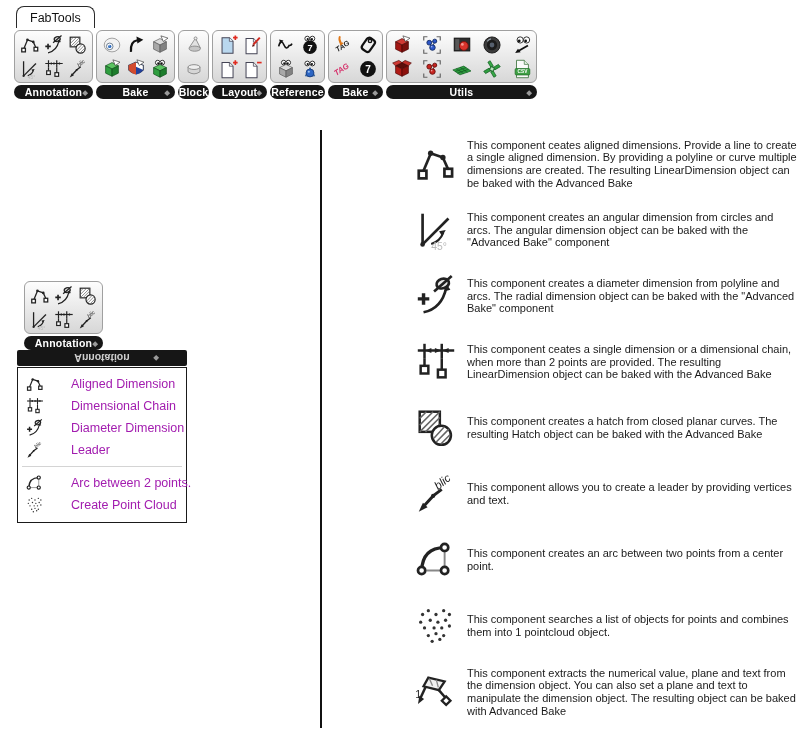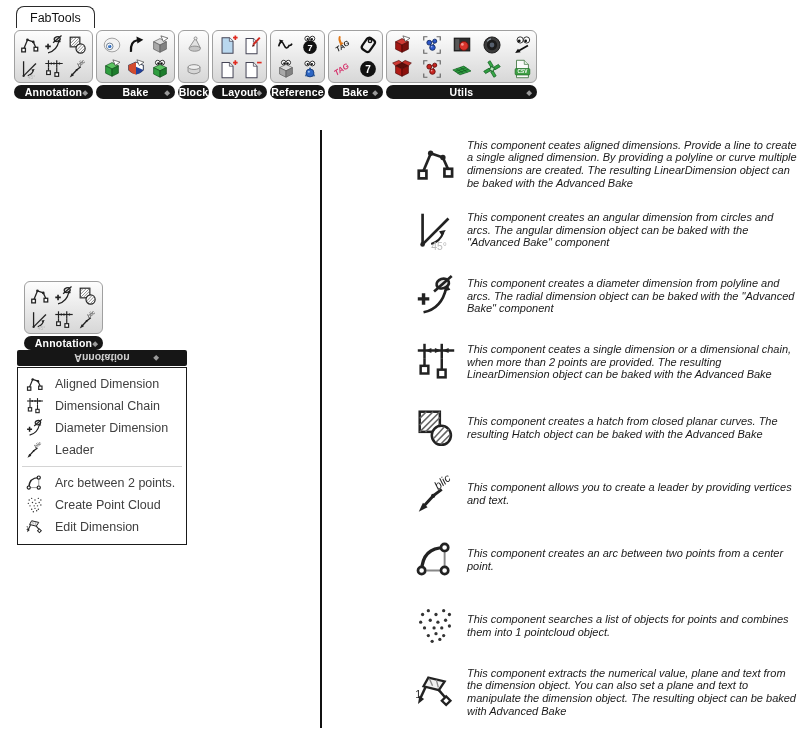--- a/index.html
+++ b/index.html
@@ -29,32 +29,32 @@
   
   #menu{position:absolute;left:17px;top:350px;width:170px;}
   .menu-head{height:16px;background:#161616;border-radius:2px;color:#cfcfcf;font-size:10.5px;font-weight:600;
              display:flex;align-items:center;justify-content:center;position:relative;}
   .menu-head .inner{display:flex;width:100%;justify-content:center;transform:scaleY(-1);position:relative;}
   .menu-head .dia{right:28px;}
   .menu-body{background:#fff;border:1px solid #1a1a1a;padding:5px 0 6px 0;margin-top:1px;}
   .mitem{height:22px;display:flex;align-items:center;padding:0 6px;cursor:pointer;}
   .mitem .micon{width:21px;height:21px;flex:0 0 21px;display:flex;align-items:center;justify-content:center;}
   .mitem .micon svg{width:20px;height:20px;}
-  .mitem .mlabel{margin-left:10px;font-size:12.5px;color:#404040;white-space:nowrap;}
+  .mitem .mlabel{margin-left:26px;font-size:12.5px;color:#a21caf;white-space:nowrap;}
   .msep{border-top:1px solid #d4d4d4;margin:5px 4px;}
 
   
   #divider{position:absolute;left:320px;top:130px;width:2px;height:598px;background:#111;}
 
   
   #docs{position:absolute;left:405px;top:131px;width:392px;display:flex;flex-direction:column;}
   .doc-row{display:flex;min-height:66px;align-items:center;}
   .doc-icon{width:62px;flex:0 0 62px;display:flex;align-items:center;justify-content:center;}
   .doc-icon svg{width:46px;height:46px;}
-  .doc-text{flex:1;font-size:11px;line-height:12.6px;color:#1a1a1a;font-style:italic;}
+  .doc-text{flex:1;font-size:11px;line-height:12.6px;color:#1a1a1a;}
 </style>
 </head>
 <body>
 
 <div id="stage">
   <div class="tab">
     <span>FabTools</span>
   </div>
 
   <div id="ribbon">
@@ -639,34 +639,20 @@
                 <circle cx="19" cy="12" r="0.85"></circle>
                 <circle cx="8" cy="17" r="0.85"></circle>
                 <circle cx="12" cy="16" r="0.85"></circle>
                 <circle cx="16" cy="17" r="0.85"></circle>
                 <circle cx="10" cy="20" r="0.85"></circle>
                 <circle cx="14" cy="19" r="0.85"></circle>
               </g>
             </svg>
           </span>
           <span class="mlabel">Create Point Cloud</span>
-        </div>
-        <div class="mitem">
-          <span class="micon">
-            <svg viewBox="0 0 24 24">
-              <polygon points="8,4.5 16.5,6.5 13.5,11 5.5,9" fill="#efefef" stroke="#222" stroke-width="1.2"></polygon>
-              <path d="M8.5 5 L10.2 8.7 M12.2 5.7 L13.2 9.6" stroke="#888" stroke-width="0.7"></path>
-              <path d="M6.5 9.5 L3.6 15.8" stroke="#222" stroke-width="1.3"></path>
-              <polygon points="2.6,18.2 5.8,15.6 3.3,13.9" fill="#222"></polygon>
-              <path d="M13.5 11 L16.6 14.6" stroke="#222" stroke-width="1.3"></path>
-              <rect x="15.7" y="14.9" width="3.2" height="3.2" transform="rotate(45 17.3 16.5)" fill="#fff" stroke="#222" stroke-width="1.2"></rect>
-              <text x="1.2" y="15.2" font-size="5.6" fill="#222">1</text>
-            </svg>
-          </span>
-          <span class="mlabel">Edit Dimension</span>
         </div>
       </div>
   </div>
 
   <div id="divider"></div>
 
   <div id="docs">
       <div class="doc-row">
         <div class="doc-icon">
           <svg viewBox="0 0 24 24">

